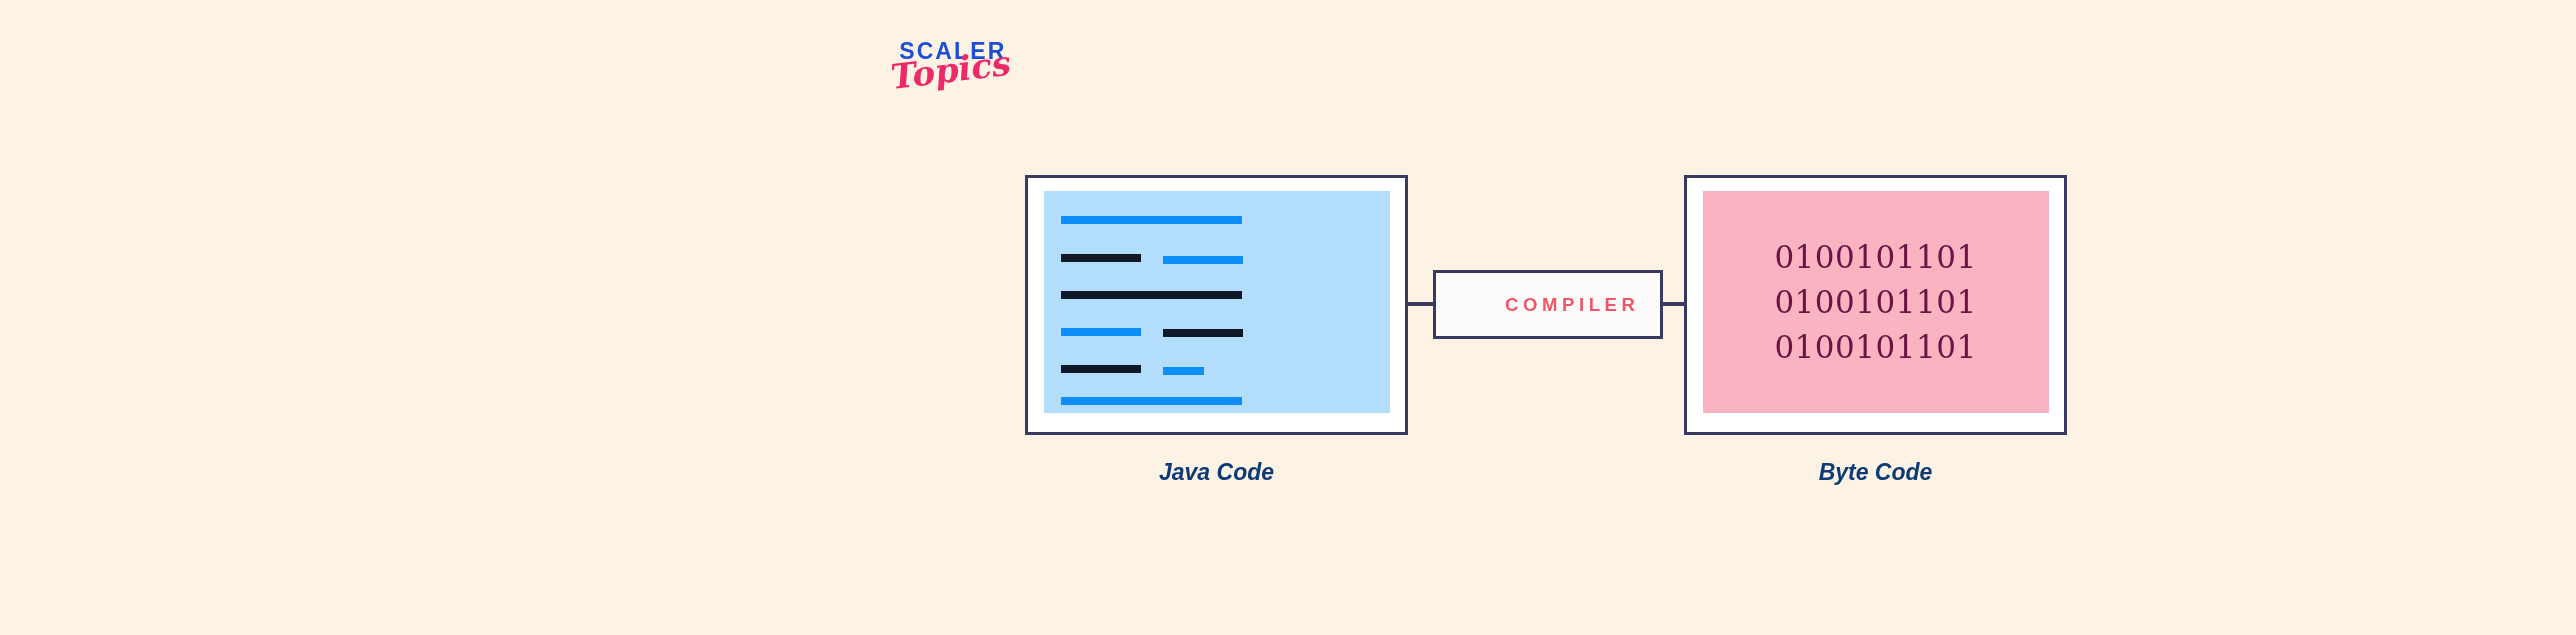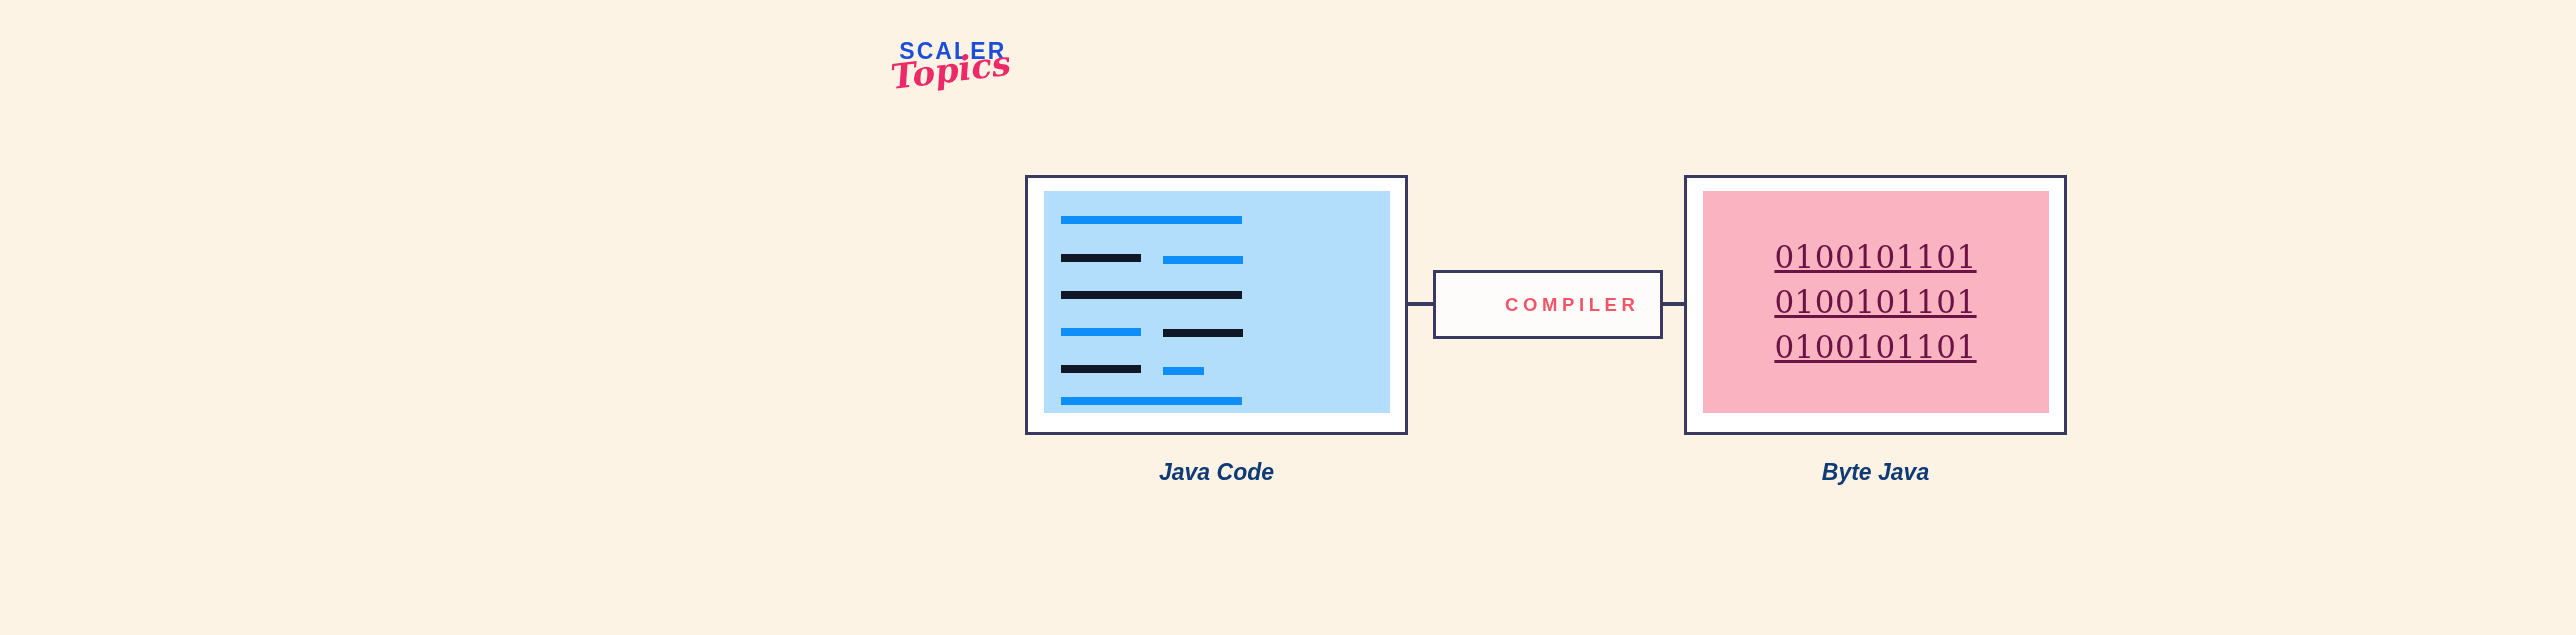--- a/index.html
+++ b/index.html
@@ -108,21 +108,20 @@
     justify-content: center;
   }
   .binary-line {
     font-family: "DejaVu Serif", serif;
     font-size: 31px;
     font-weight: normal;
     color: #6B1344;
     letter-spacing: 0.5px;
     line-height: 1.45;
     white-space: nowrap;
-    text-decoration: underline;
   }
 
   
   #compiler-panel {
     left: 1433px;
     top: 270px;
     width: 230px;
     height: 69px;
     display: flex;
     align-items: center;
@@ -203,16 +202,16 @@
 
   <div class="panel" id="byte-panel">
     <div id="byte-inner">
       <div class="binary-line">0100101101</div>
       <div class="binary-line">0100101101</div>
       <div class="binary-line">0100101101</div>
     </div>
   </div>
 
   <div class="caption" id="java-caption">Java Code</div>
-  <div class="caption" id="byte-caption">Byte Java</div>
+  <div class="caption" id="byte-caption">Byte Code</div>
 
 </div>
 
 
 </body></html>

